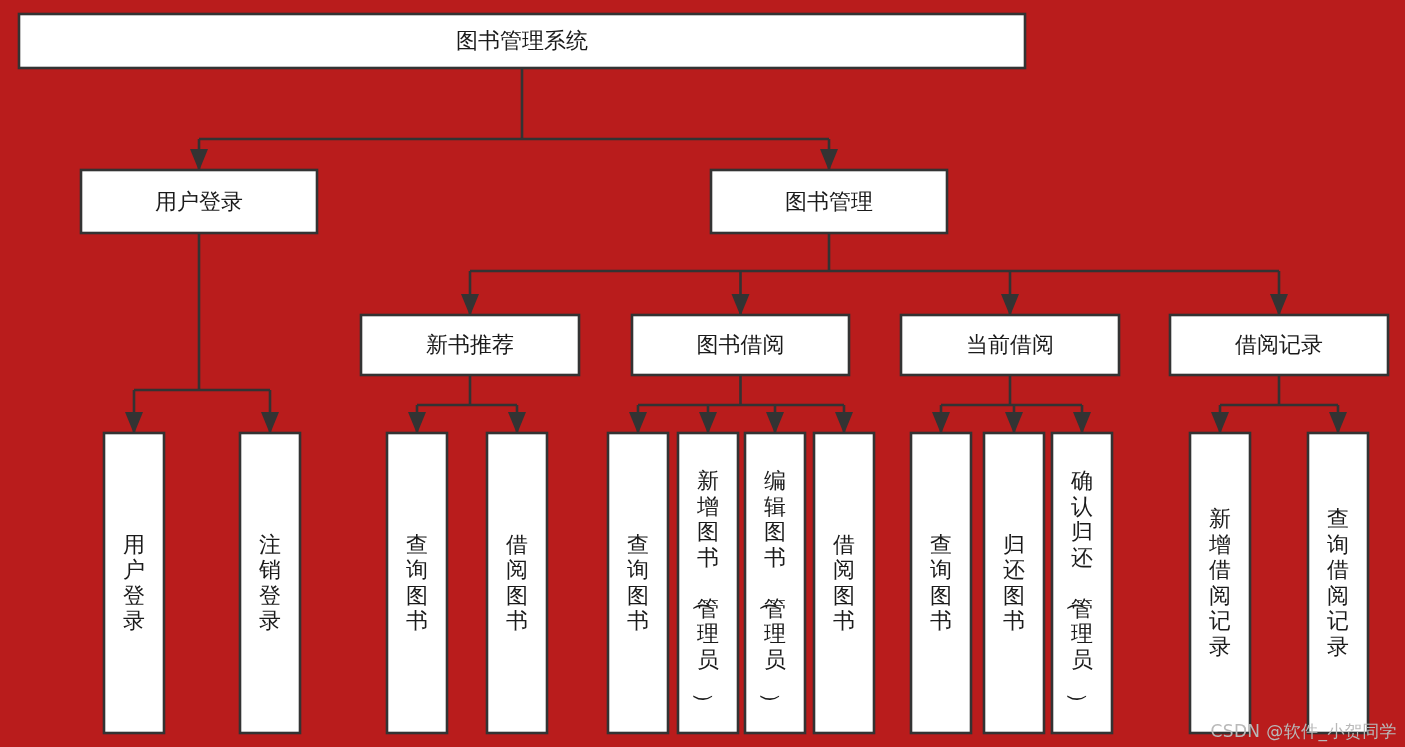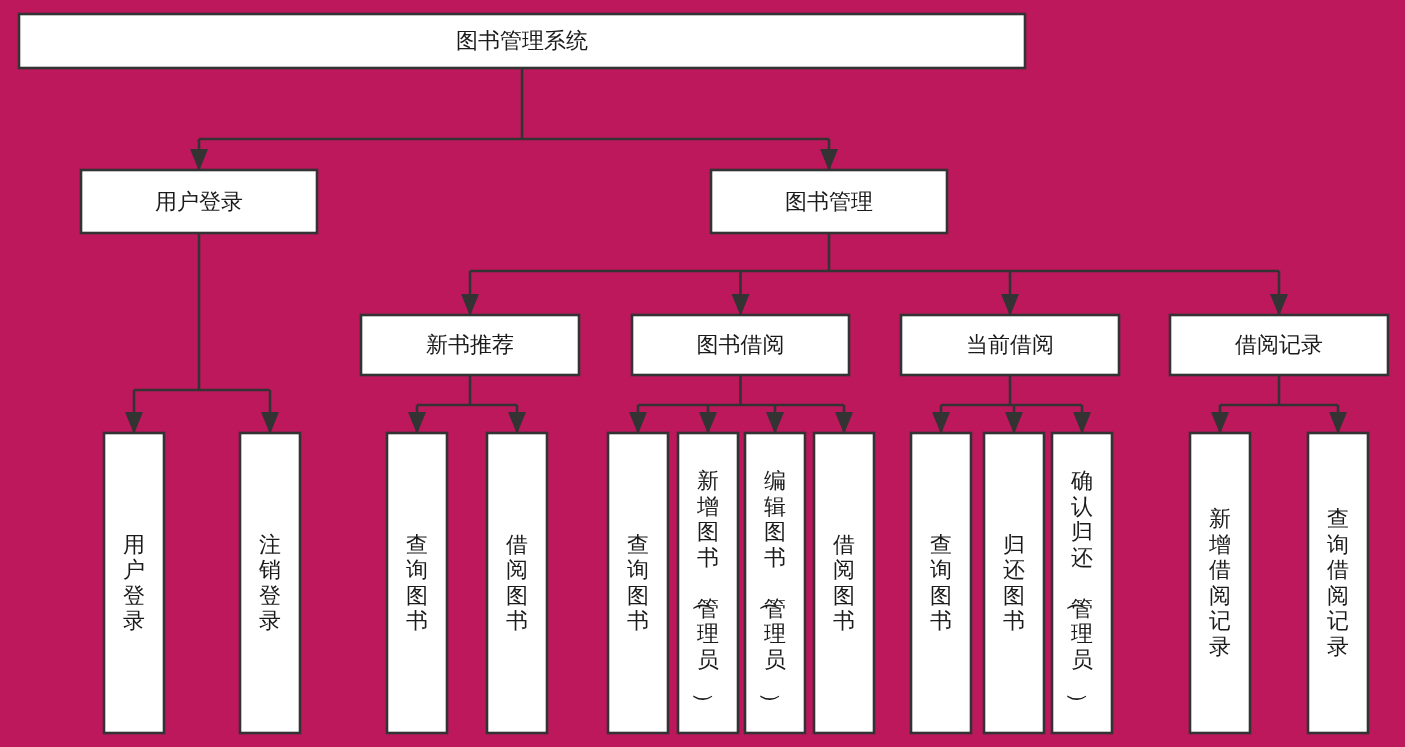--- a/index.html
+++ b/index.html
@@ -11,21 +11,21 @@
   body {
     width: 1405px;
     height: 747px;
     overflow: hidden;
     font-family: "DejaVu Sans", "Liberation Sans", sans-serif;
   }
   #diagram-root {
     position: relative;
     width: 1405px;
     height: 747px;
-    background: #be185d;
+    background: #b91c1c;
   }
   svg.flow-canvas {
     position: absolute;
     top: 0;
     left: 0;
     width: 1405px;
     height: 747px;
     display: block;
   }
   .node-box {
@@ -205,14 +205,15 @@
           <rect class="node-box" x="1190" y="433" width="60" height="300"></rect>
           <text class="node-label-v" x="1220" y="526.39"><tspan x="1220" dy="0">新</tspan><tspan x="1220" dy="25.5">增</tspan><tspan x="1220" dy="25.5">借</tspan><tspan x="1220" dy="25.5">阅</tspan><tspan x="1220" dy="25.5">记</tspan><tspan x="1220" dy="25.5">录</tspan></text>
         </g>
         <g>
           <rect class="node-box" x="1308" y="433" width="60" height="300"></rect>
           <text class="node-label-v" x="1338" y="526.39"><tspan x="1338" dy="0">查</tspan><tspan x="1338" dy="25.5">询</tspan><tspan x="1338" dy="25.5">借</tspan><tspan x="1338" dy="25.5">阅</tspan><tspan x="1338" dy="25.5">记</tspan><tspan x="1338" dy="25.5">录</tspan></text>
         </g>
       </g>
   </svg>
 
+  <div class="watermark-text">CSDN @软件_小贺同学</div>
 
 </div>
 
 </body></html>

